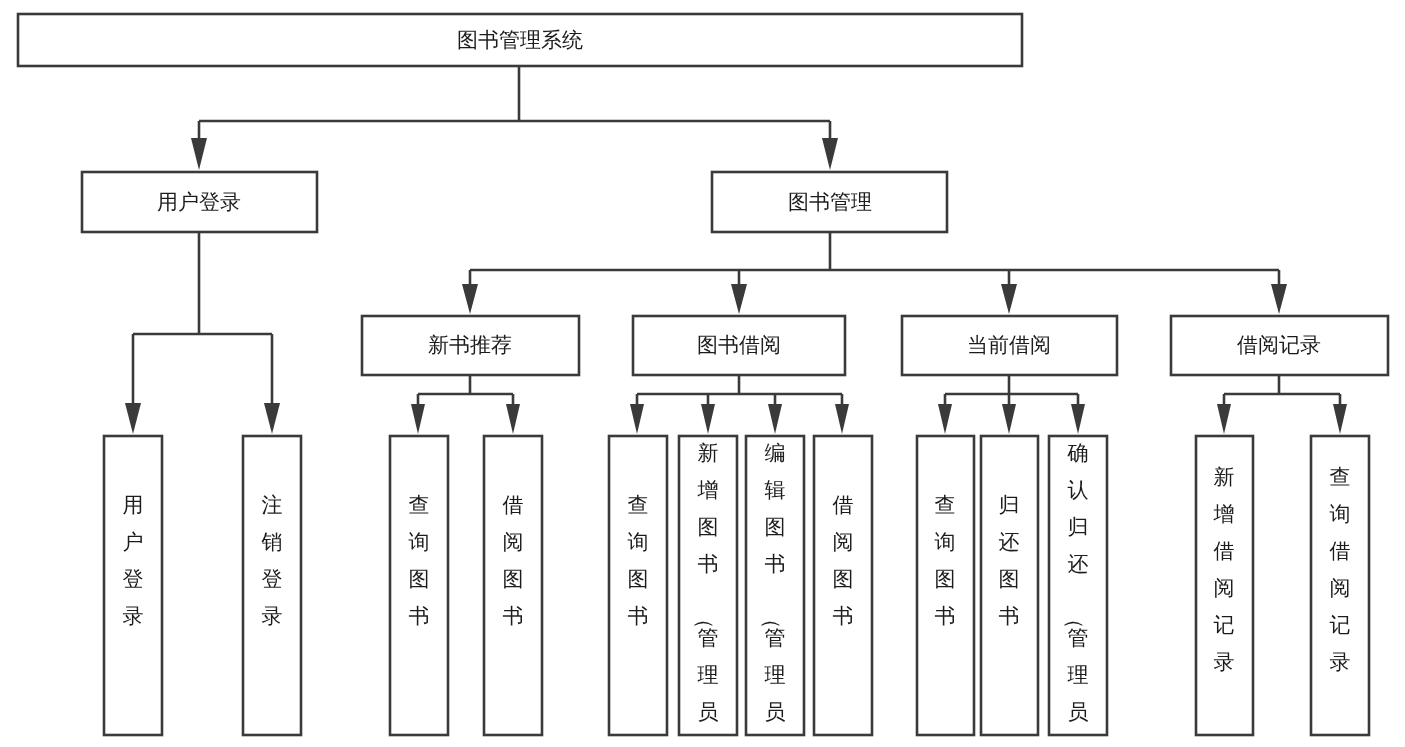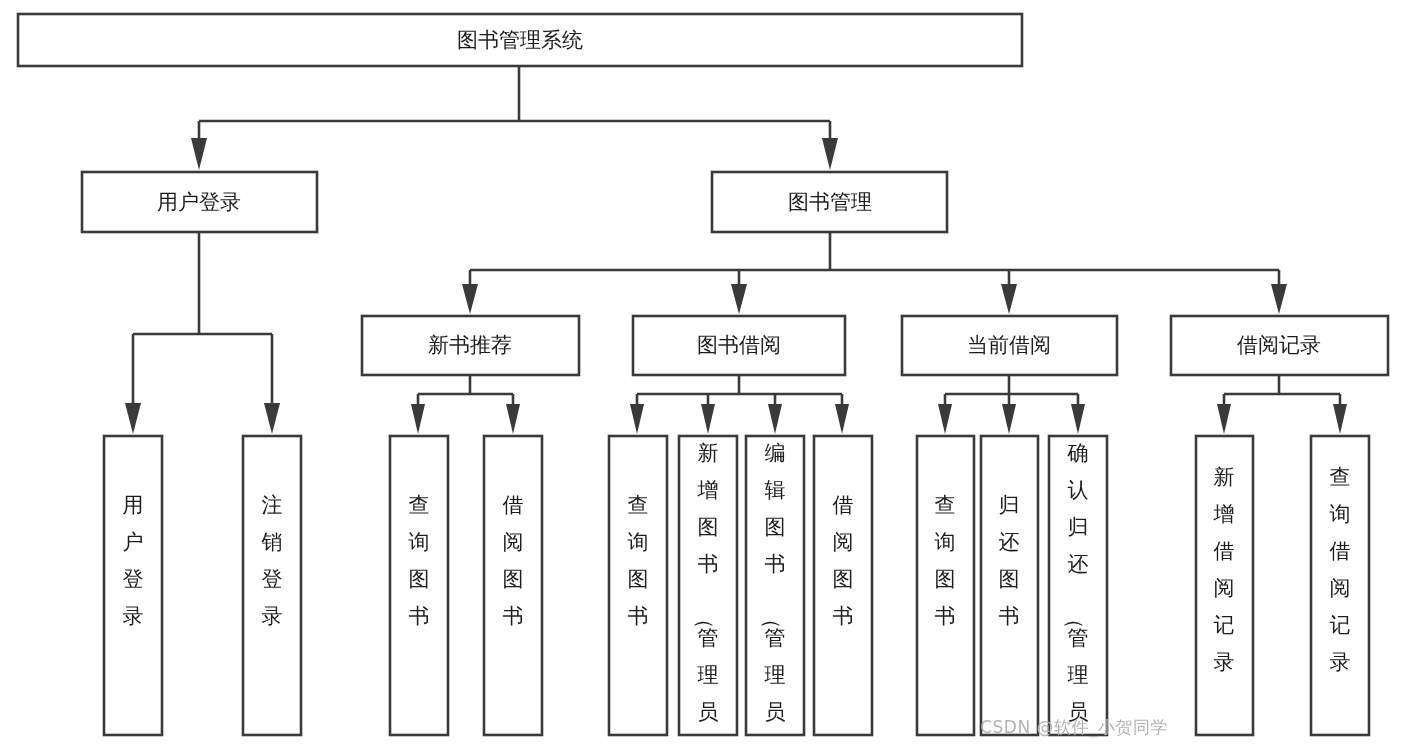--- a/index.html
+++ b/index.html
@@ -233,14 +233,13 @@
       <text class="node-label-v" x="1224" y="484"><tspan x="1224" y="484">新</tspan><tspan x="1224" y="521">增</tspan><tspan x="1224" y="558">借</tspan><tspan x="1224" y="595">阅</tspan><tspan x="1224" y="632">记</tspan><tspan x="1224" y="669">录</tspan></text>
     </g>
 
     <g>
       <rect class="node-box" x="1311" y="436" width="58" height="299"></rect>
       <text class="node-label-v" x="1340" y="484"><tspan x="1340" y="484">查</tspan><tspan x="1340" y="521">询</tspan><tspan x="1340" y="558">借</tspan><tspan x="1340" y="595">阅</tspan><tspan x="1340" y="632">记</tspan><tspan x="1340" y="669">录</tspan></text>
     </g>
 
   </svg>
 
-  <div class="watermark">CSDN @软件_小贺同学</div>
 </div>
 
 </body></html>

